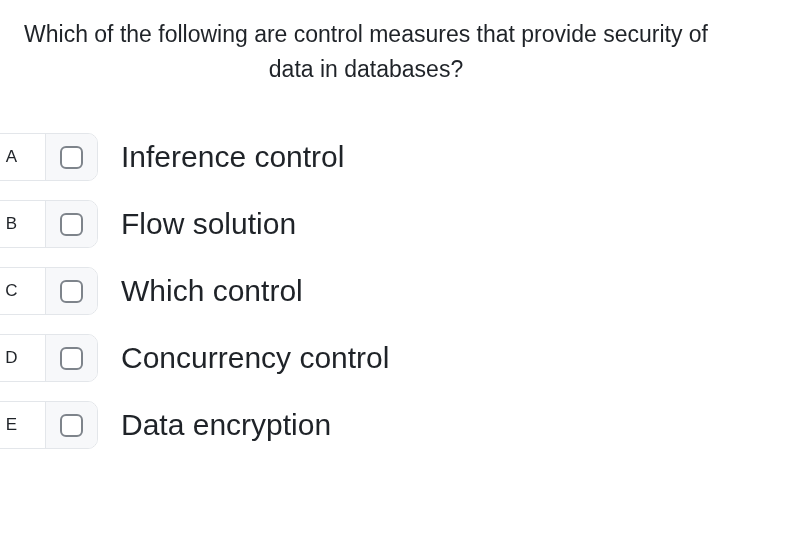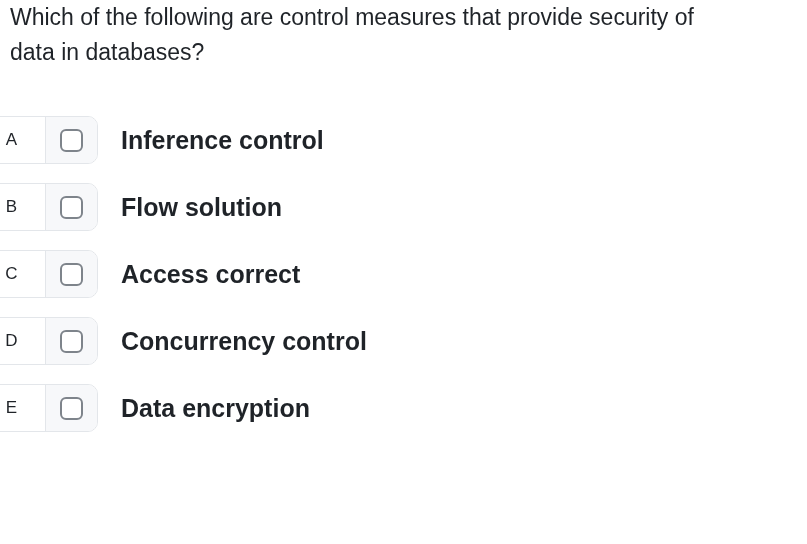--- a/index.html
+++ b/index.html
@@ -12,21 +12,21 @@
   * { box-sizing: border-box; }
   html, body { margin: 0; padding: 0; }
   body {
     width: 807px;
     height: 544px;
     overflow: hidden;
     background: var(--page-bg);
     color: var(--text);
     font-family: "Liberation Sans", sans-serif;
   }
-  main { position: relative; padding-top: 0; }
+  main { position: relative; padding-top: 17px; text-align: center; }
 
   .question {
     margin-left: 10px;
     max-width: 712px;
     font-size: 23px;
     line-height: 35px;
   }
   .question p { margin: 0; }
 
   .options { margin-top: 46px; }
@@ -75,24 +75,23 @@
     height: 23px;
     border: 2px solid var(--checkbox-border);
     border-radius: 6px;
     background: #ffffff;
     display: inline-block;
     cursor: pointer;
   }
 
   .option-label {
     margin-left: 23px;
-    font-size: 25px;
+    font-size: 30px;
     color: var(--text);
     cursor: pointer;
-    font-weight: bold;
   }
 </style>
 </head>
 <body>
 
 <main>
 
   <section class="question">
     <p>Which of the following are control measures that provide security of data in databases?</p>
   </section>
@@ -125,21 +124,21 @@
 
     <div class="option-row">
       <div class="option-pill">
         <div class="letter-cell">
           <span>C</span>
         </div>
         <div class="check-cell">
           <span class="checkbox" role="checkbox" aria-checked="false"></span>
         </div>
       </div>
-      <span class="option-label">Access correct</span>
+      <span class="option-label">Which control</span>
     </div>
 
     <div class="option-row">
       <div class="option-pill">
         <div class="letter-cell">
           <span>D</span>
         </div>
         <div class="check-cell">
           <span class="checkbox" role="checkbox" aria-checked="false"></span>
         </div>

